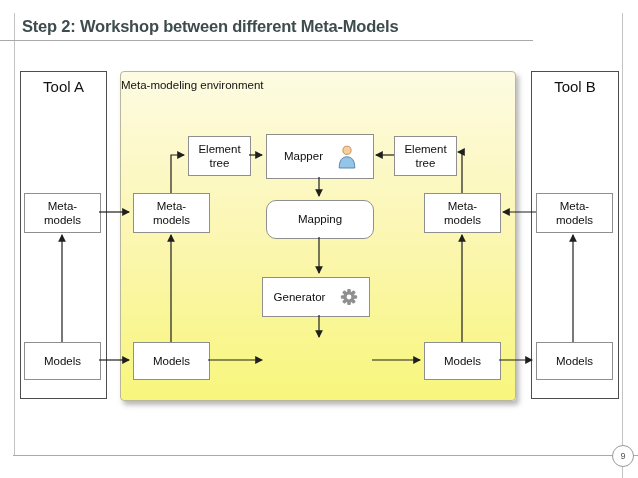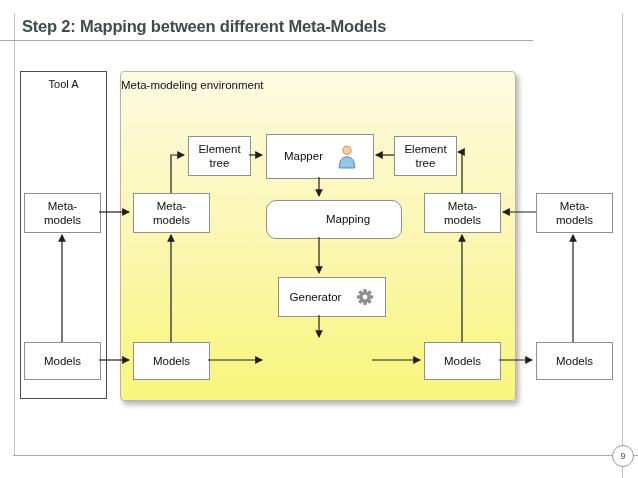--- a/index.html
+++ b/index.html
@@ -7,21 +7,21 @@
          font-family:"Liberation Sans",sans-serif;color:#111;}
   
   .vline,.hline{position:absolute;background:#c3c3c3;}
   .vline{width:1px;} .hline{height:1px;background:#a9a9a9;}
   
   .title{position:absolute;left:22px;top:17px;font-size:16.5px;font-weight:bold;
          color:#3e4c4e;letter-spacing:-0.2px;white-space:nowrap;}
   
   .panel{position:absolute;background:#fff;border:1px solid #4d4d4d;}
   .panel-title{position:absolute;top:6px;left:0;width:100%;text-align:center;
-               font-size:11px;color:#111;}
+               font-size:15px;color:#111;}
   .env{position:absolute;left:120px;top:71px;width:394px;height:328px;
        border:1px solid #b8b79b;border-radius:4px;
        background:linear-gradient(180deg,#fdfbe2 0%,#fbf6ad 55%,#f8f67c 100%);
        box-shadow:3px 4px 5px rgba(125,125,125,0.55);}
   .env-title{position:absolute;top:7px;left:0;width:100%;text-align:left;
              font-size:11.5px;color:#111;}
   
   .node{position:absolute;background:#fff;border:1px solid #8f8f8f;
         display:flex;align-items:center;justify-content:center;
         font-size:11.5px;line-height:1.25;text-align:center;color:#0d0d0d;}
@@ -41,30 +41,33 @@
 </head>
 <body>
 
 <div class="slide">
 
   <div class="vline" style="left:14px;top:13px;height:442px;"></div>
   <div class="vline" style="left:622px;top:13px;height:465px;"></div>
   <div class="hline" style="left:0;top:40px;width:533px;"></div>
   <div class="hline" style="left:13px;top:455px;width:625px;"></div>
 
-  <div class="title">Step 2: Mapping between different Meta-Models</div>
+  <div class="title">Step 2: Workshop between different Meta-Models</div>
 
   <div class="panel" style="left:20px;top:71px;width:85px;height:326px;">
     <div class="panel-title">Tool A</div>
   </div>
 
   <div class="env">
     <div class="env-title">Meta-modeling environment</div>
   </div>
 
+  <div class="panel" style="left:531px;top:71px;width:86px;height:326px;">
+    <div class="panel-title">Tool B</div>
+  </div>
 
   <div class="node" style="left:24px;top:193px;width:75px;height:38px;">
     <span class="lbl">Meta-
 models</span>
   </div>
   <div class="node" style="left:24px;top:342px;width:75px;height:36px;">
     <span class="lbl">Models</span>
   </div>
 
   <div class="node" style="left:188px;top:136px;width:61px;height:38px;">
@@ -80,29 +83,29 @@
   </div>
   <div class="node" style="left:394px;top:136px;width:61px;height:38px;">
     <span class="lbl">Element
 tree</span>
   </div>
 
   <div class="node" style="left:133px;top:193px;width:75px;height:38px;">
     <span class="lbl">Meta-
 models</span>
   </div>
-  <div class="node rounded" style="left:266px;top:200px;width:106px;height:37px;padding-left:28px;">
+  <div class="node rounded" style="left:266px;top:200px;width:106px;height:37px;">
     <span class="lbl">Mapping</span>
   </div>
   <div class="node" style="left:424px;top:193px;width:75px;height:38px;">
     <span class="lbl">Meta-
 models</span>
   </div>
 
-  <div class="node with-icon" style="left:278px;top:277px;width:106px;height:38px;">
+  <div class="node with-icon" style="left:262px;top:277px;width:106px;height:38px;">
     <span class="lbl">Generator</span>
     <svg width="18" height="18" viewBox="0 0 20 20">
       <g fill="#8f8f8f">
         <rect x="8" y="1" width="4" height="18" rx="1.2"></rect>
         <rect x="8" y="1" width="4" height="18" rx="1.2" transform="rotate(45 10 10)"></rect>
         <rect x="8" y="1" width="4" height="18" rx="1.2" transform="rotate(90 10 10)"></rect>
         <rect x="8" y="1" width="4" height="18" rx="1.2" transform="rotate(135 10 10)"></rect>
         <circle cx="10" cy="10" r="6.2"></circle>
       </g>
       <circle cx="10" cy="10" r="2.7" fill="#fff"></circle>

